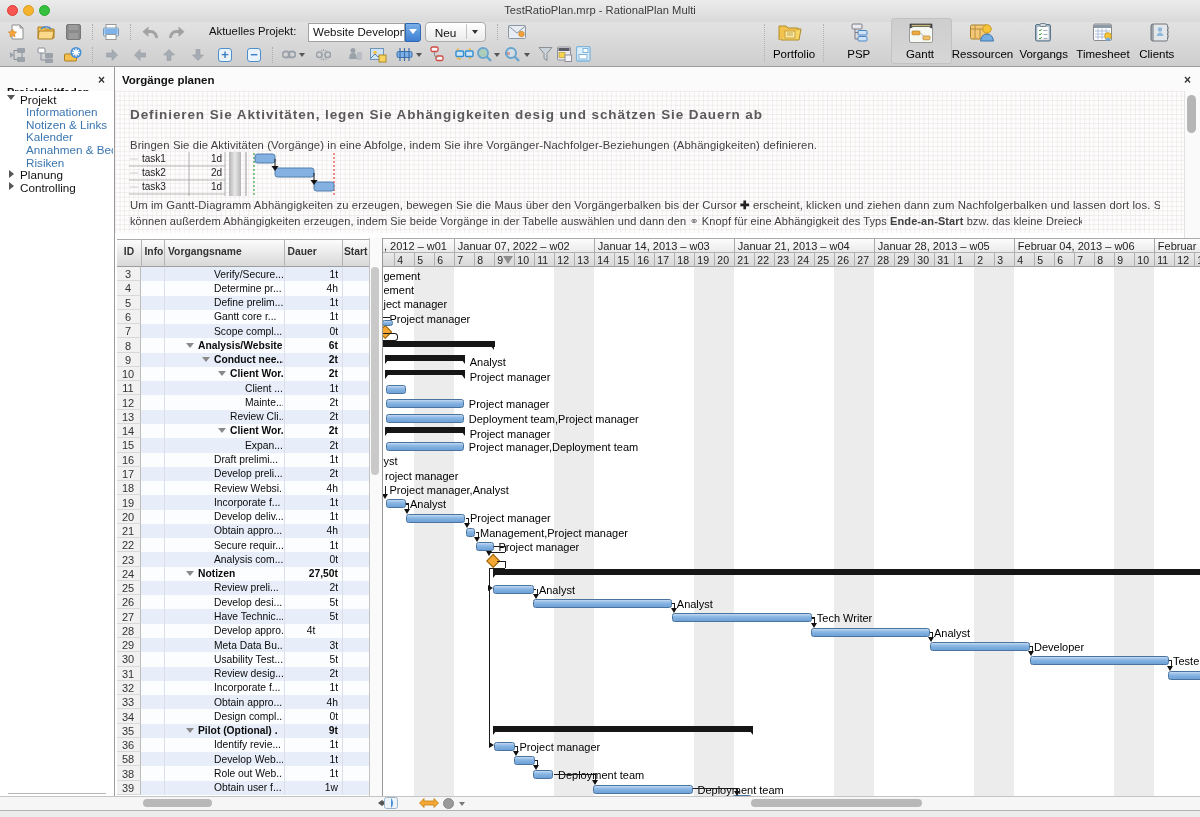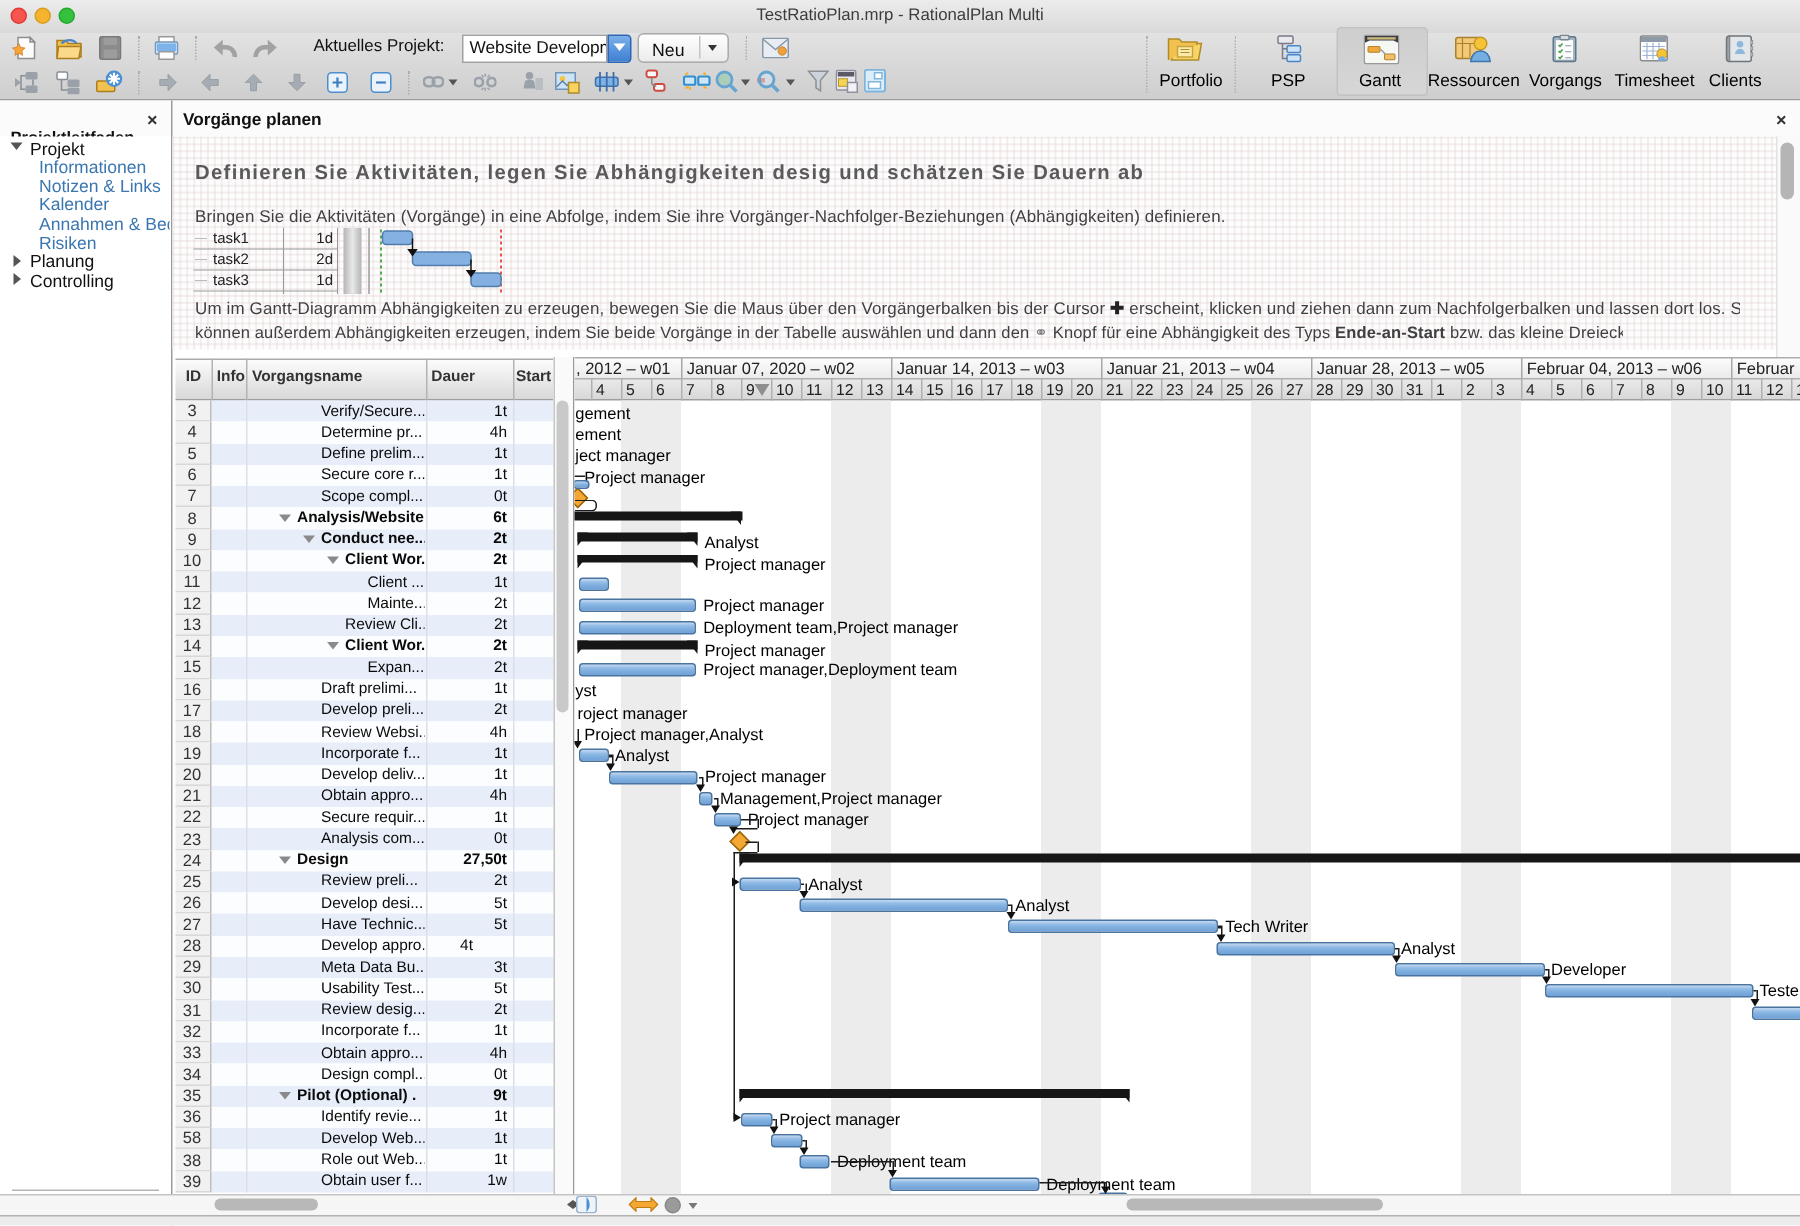--- a/index.html
+++ b/index.html
@@ -332,21 +332,21 @@
 <div style="position:absolute;left:284px;top:295.54px;width:0px;height:14.27px;border-left:1px solid #dadfe9;"></div>
 <div style="position:absolute;left:342px;top:295.54px;width:0px;height:14.27px;border-left:1px solid #dadfe9;"></div>
 <div style="position:absolute;left:214px;top:297.04px;width:69px;height:12px;font-size:10.3px;font-weight:normal;color:#0a0a0a;white-space:nowrap;overflow:hidden;">Define prelim...</div>
 <div style="position:absolute;left:284px;top:297.04px;width:54px;height:12px;font-size:10.3px;font-weight:normal;color:#0a0a0a;text-align:right;">1t</div>
 <div style="position:absolute;left:141px;top:309.81px;width:227.5px;height:14.27px;background:#fcfdfe;"></div>
 <div style="position:absolute;left:116.5px;top:309.81px;width:24.5px;height:14.27px;background:#f1f1f1;border-bottom:1px solid #d8d8d8;border-right:1px solid #bcbcbc;box-sizing:border-box;"></div>
 <div style="position:absolute;left:116.5px;top:311.01px;width:23px;height:12px;font-size:11px;color:#333;text-align:center;">6</div>
 <div style="position:absolute;left:164px;top:309.81px;width:0px;height:14.27px;border-left:1px solid #dadfe9;"></div>
 <div style="position:absolute;left:284px;top:309.81px;width:0px;height:14.27px;border-left:1px solid #dadfe9;"></div>
 <div style="position:absolute;left:342px;top:309.81px;width:0px;height:14.27px;border-left:1px solid #dadfe9;"></div>
-<div style="position:absolute;left:214px;top:311.31px;width:69px;height:12px;font-size:10.3px;font-weight:normal;color:#0a0a0a;white-space:nowrap;overflow:hidden;">Secure core r...</div>
+<div style="position:absolute;left:214px;top:311.31px;width:69px;height:12px;font-size:10.3px;font-weight:normal;color:#0a0a0a;white-space:nowrap;overflow:hidden;">Gantt core r...</div>
 <div style="position:absolute;left:284px;top:311.31px;width:54px;height:12px;font-size:10.3px;font-weight:normal;color:#0a0a0a;text-align:right;">1t</div>
 <div style="position:absolute;left:141px;top:324.08px;width:227.5px;height:14.27px;background:#e7eef9;"></div>
 <div style="position:absolute;left:116.5px;top:324.08px;width:24.5px;height:14.27px;background:#f1f1f1;border-bottom:1px solid #d8d8d8;border-right:1px solid #bcbcbc;box-sizing:border-box;"></div>
 <div style="position:absolute;left:116.5px;top:325.28px;width:23px;height:12px;font-size:11px;color:#333;text-align:center;">7</div>
 <div style="position:absolute;left:164px;top:324.08px;width:0px;height:14.27px;border-left:1px solid #dadfe9;"></div>
 <div style="position:absolute;left:284px;top:324.08px;width:0px;height:14.27px;border-left:1px solid #dadfe9;"></div>
 <div style="position:absolute;left:342px;top:324.08px;width:0px;height:14.27px;border-left:1px solid #dadfe9;"></div>
 <div style="position:absolute;left:214px;top:325.58px;width:69px;height:12px;font-size:10.3px;font-weight:normal;color:#0a0a0a;white-space:nowrap;overflow:hidden;">Scope compl...</div>
 <div style="position:absolute;left:284px;top:325.58px;width:54px;height:12px;font-size:10.3px;font-weight:normal;color:#0a0a0a;text-align:right;">0t</div>
 <div style="position:absolute;left:141px;top:338.35px;width:227.5px;height:14.27px;background:#fcfdfe;"></div>
@@ -481,21 +481,21 @@
 <div style="position:absolute;left:342px;top:552.4px;width:0px;height:14.27px;border-left:1px solid #dadfe9;"></div>
 <div style="position:absolute;left:214px;top:553.9px;width:69px;height:12px;font-size:10.3px;font-weight:normal;color:#0a0a0a;white-space:nowrap;overflow:hidden;">Analysis com...</div>
 <div style="position:absolute;left:284px;top:553.9px;width:54px;height:12px;font-size:10.3px;font-weight:normal;color:#0a0a0a;text-align:right;">0t</div>
 <div style="position:absolute;left:141px;top:566.6700000000001px;width:227.5px;height:14.27px;background:#fcfdfe;"></div>
 <div style="position:absolute;left:116.5px;top:566.6700000000001px;width:24.5px;height:14.27px;background:#f1f1f1;border-bottom:1px solid #d8d8d8;border-right:1px solid #bcbcbc;box-sizing:border-box;"></div>
 <div style="position:absolute;left:116.5px;top:567.8700000000001px;width:23px;height:12px;font-size:11px;color:#333;text-align:center;">24</div>
 <div style="position:absolute;left:164px;top:566.6700000000001px;width:0px;height:14.27px;border-left:1px solid #dadfe9;"></div>
 <div style="position:absolute;left:284px;top:566.6700000000001px;width:0px;height:14.27px;border-left:1px solid #dadfe9;"></div>
 <div style="position:absolute;left:342px;top:566.6700000000001px;width:0px;height:14.27px;border-left:1px solid #dadfe9;"></div>
 <div style="position:absolute;left:186px;top:571.1700000000001px;width:0px;height:0px;width:0;height:0;border-left:4px solid transparent;border-right:4px solid transparent;border-top:5px solid #8a8a8a;"></div>
-<div style="position:absolute;left:198px;top:568.1700000000001px;width:85px;height:12px;font-size:10.3px;font-weight:bold;color:#0a0a0a;white-space:nowrap;overflow:hidden;">Design</div>
+<div style="position:absolute;left:198px;top:568.1700000000001px;width:85px;height:12px;font-size:10.3px;font-weight:bold;color:#0a0a0a;white-space:nowrap;overflow:hidden;">Notizen</div>
 <div style="position:absolute;left:284px;top:568.1700000000001px;width:54px;height:12px;font-size:10.3px;font-weight:bold;color:#0a0a0a;text-align:right;">27,50t</div>
 <div style="position:absolute;left:141px;top:580.94px;width:227.5px;height:14.27px;background:#e7eef9;"></div>
 <div style="position:absolute;left:116.5px;top:580.94px;width:24.5px;height:14.27px;background:#f1f1f1;border-bottom:1px solid #d8d8d8;border-right:1px solid #bcbcbc;box-sizing:border-box;"></div>
 <div style="position:absolute;left:116.5px;top:582.1400000000001px;width:23px;height:12px;font-size:11px;color:#333;text-align:center;">25</div>
 <div style="position:absolute;left:164px;top:580.94px;width:0px;height:14.27px;border-left:1px solid #dadfe9;"></div>
 <div style="position:absolute;left:284px;top:580.94px;width:0px;height:14.27px;border-left:1px solid #dadfe9;"></div>
 <div style="position:absolute;left:342px;top:580.94px;width:0px;height:14.27px;border-left:1px solid #dadfe9;"></div>
 <div style="position:absolute;left:214px;top:582.44px;width:69px;height:12px;font-size:10.3px;font-weight:normal;color:#0a0a0a;white-space:nowrap;overflow:hidden;">Review preli...</div>
 <div style="position:absolute;left:284px;top:582.44px;width:54px;height:12px;font-size:10.3px;font-weight:normal;color:#0a0a0a;text-align:right;">2t</div>
 <div style="position:absolute;left:141px;top:595.21px;width:227.5px;height:14.27px;background:#fcfdfe;"></div>
@@ -612,21 +612,21 @@
 <div style="position:absolute;left:214px;top:782.22px;width:69px;height:12px;font-size:10.3px;font-weight:normal;color:#0a0a0a;white-space:nowrap;overflow:hidden;">Obtain user f...</div>
 <div style="position:absolute;left:284px;top:782.22px;width:54px;height:12px;font-size:10.3px;font-weight:normal;color:#0a0a0a;text-align:right;">1w</div>
 <div style="position:absolute;left:368.5px;top:238px;width:14.5px;height:558px;background:#fafafa;border-left:1px solid #c4c4c4;box-sizing:border-box;"></div>
 <div style="position:absolute;left:370.5px;top:267px;width:8px;height:208px;background:#c9c9c9;border-radius:4px;"></div>
 <div style="position:absolute;left:381.8px;top:238px;width:1.2px;height:572px;background:#989898;"></div>
 <div id="chart" style="position:absolute;left:383.0px;top:238.0px;width:817.0px;height:558.0px;overflow:hidden;background:#fff;">
     <div style="position:absolute;left:0px;top:0px;width:820px;height:28.5px;background:linear-gradient(180deg,#fcfcfc,#d8d8d8);border-top:1px solid #ababab;border-bottom:1px solid #9e9e9e;box-sizing:border-box;"></div>
     <div style="position:absolute;left:0px;top:14px;width:820px;height:0px;border-top:1px solid #b0b0b0;"></div>
     <div style="position:absolute;left:1.0px;top:2px;width:70px;height:12px;font-size:11px;color:#222;white-space:nowrap;">, 2012 – w01</div>
     <div style="position:absolute;left:71.30000000000001px;top:0px;width:0px;height:14px;border-left:1px solid #a8a8a8;"></div>
-    <div style="position:absolute;left:74.80000000000001px;top:2px;width:138px;height:12px;font-size:11px;color:#222;white-space:nowrap;overflow:hidden;">Januar 07, 2020 – w02</div>
+    <div style="position:absolute;left:74.80000000000001px;top:2px;width:138px;height:12px;font-size:11px;color:#222;white-space:nowrap;overflow:hidden;">Januar 07, 2022 – w02</div>
     <div style="position:absolute;left:211.29999999999995px;top:0px;width:0px;height:14px;border-left:1px solid #a8a8a8;"></div>
     <div style="position:absolute;left:214.79999999999995px;top:2px;width:138px;height:12px;font-size:11px;color:#222;white-space:nowrap;overflow:hidden;">Januar 14, 2013 – w03</div>
     <div style="position:absolute;left:351.29999999999995px;top:0px;width:0px;height:14px;border-left:1px solid #a8a8a8;"></div>
     <div style="position:absolute;left:354.79999999999995px;top:2px;width:138px;height:12px;font-size:11px;color:#222;white-space:nowrap;overflow:hidden;">Januar 21, 2013 – w04</div>
     <div style="position:absolute;left:491.29999999999995px;top:0px;width:0px;height:14px;border-left:1px solid #a8a8a8;"></div>
     <div style="position:absolute;left:494.79999999999995px;top:2px;width:138px;height:12px;font-size:11px;color:#222;white-space:nowrap;overflow:hidden;">Januar 28, 2013 – w05</div>
     <div style="position:absolute;left:631.3px;top:0px;width:0px;height:14px;border-left:1px solid #a8a8a8;"></div>
     <div style="position:absolute;left:634.8px;top:2px;width:138px;height:12px;font-size:11px;color:#222;white-space:nowrap;overflow:hidden;">Februar 04, 2013 – w06</div>
     <div style="position:absolute;left:771.3px;top:0px;width:0px;height:14px;border-left:1px solid #a8a8a8;"></div>
     <div style="position:absolute;left:774.8px;top:2px;width:138px;height:12px;font-size:11px;color:#222;white-space:nowrap;overflow:hidden;">Februar 11, 2013 – w07</div>

